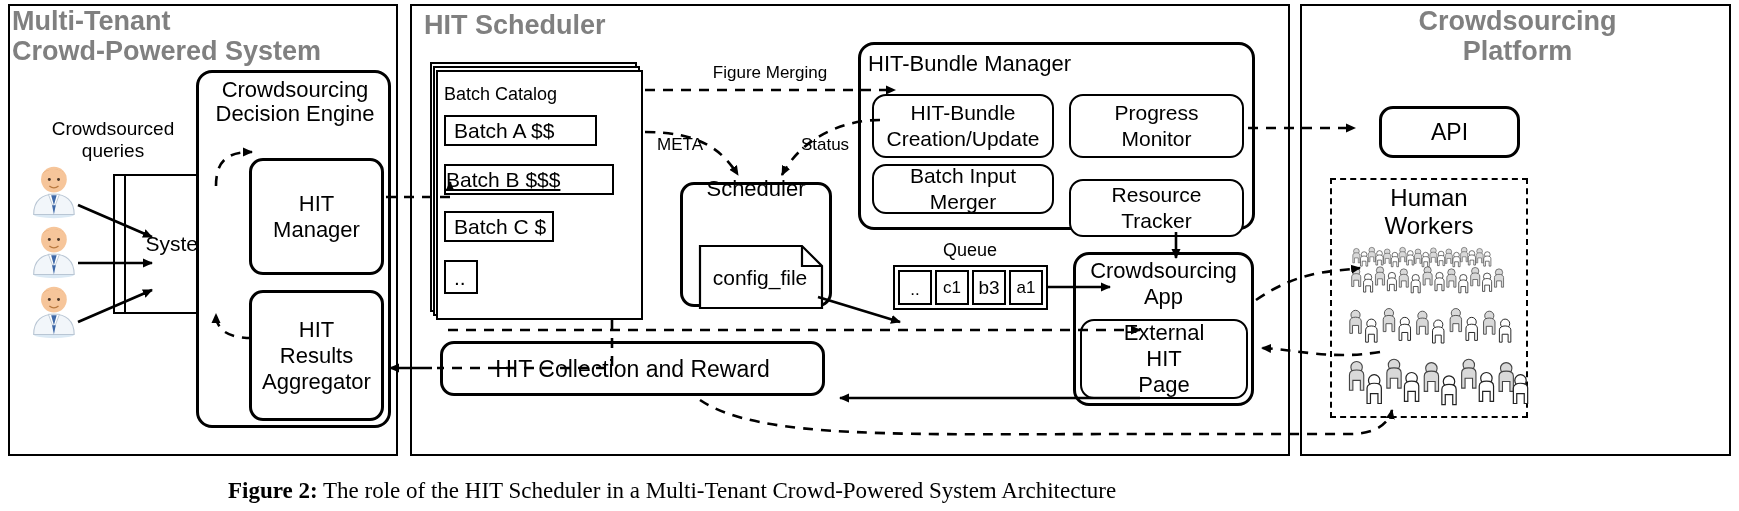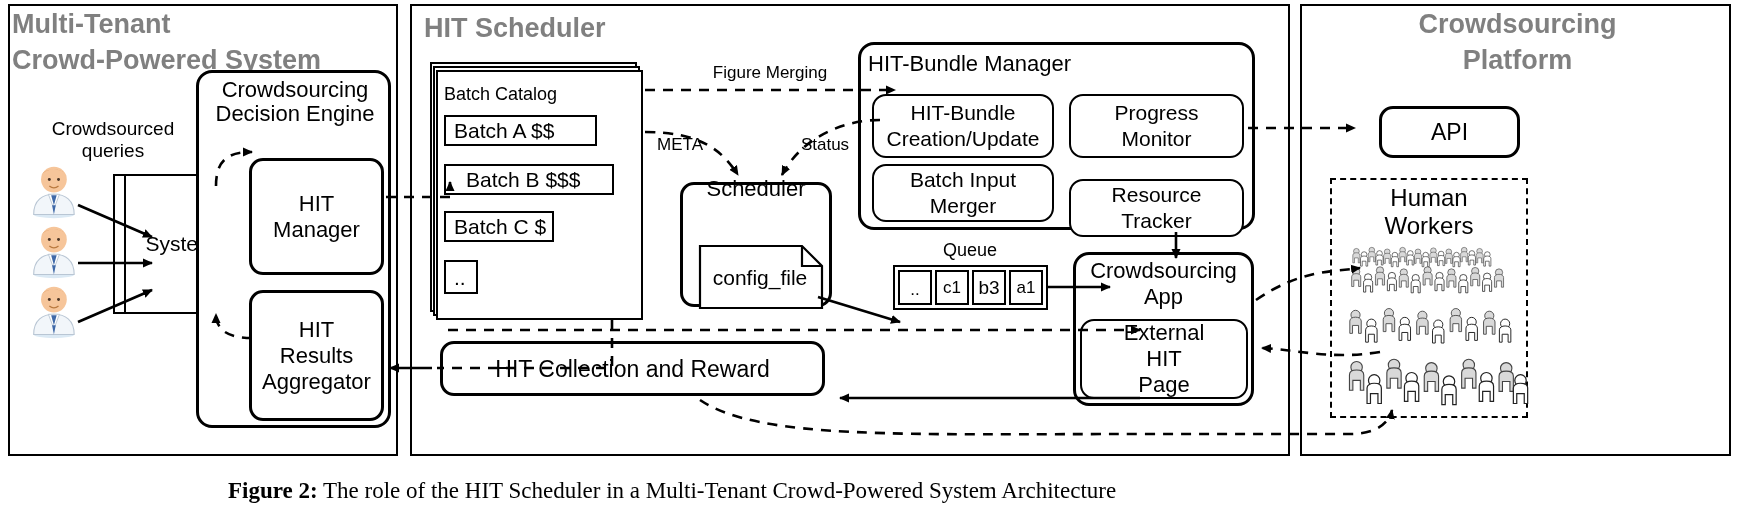--- a/index.html
+++ b/index.html
@@ -1,21 +1,21 @@
 <!DOCTYPE html>
 <html><head>
 <meta charset="utf-8">
 <style>
   html,body{margin:0;padding:0;background:#ffffff;}
   body{font-family:"Liberation Sans",sans-serif;color:#000;}
   #stage{position:relative;width:1739px;height:511px;overflow:hidden;background:#fff;}
   .abs{position:absolute;box-sizing:border-box;}
   
   .panel{border:2px solid #000;background:#fff;}
-  .panel-title{position:absolute;color:#808080;font-weight:bold;font-size:27px;line-height:36px;text-align:center;}
+  .panel-title{position:absolute;color:#808080;font-weight:bold;font-size:27px;line-height:30px;text-align:center;}
   
   .node{border:3px solid #000;border-radius:14px;background:#fff;display:flex;align-items:center;justify-content:center;text-align:center;font-size:22px;line-height:26px;}
   .node.thin{border-width:2.5px;}
   .group{border:3px solid #000;border-radius:16px;background:#fff;}
   .group-label{position:absolute;font-size:22px;line-height:24px;}
   
   .rect{border:2px solid #000;background:#fff;display:flex;align-items:center;justify-content:center;font-size:21px;}
   .dashed-group{border:2.5px dashed #000;background:#fff;}
   .lbl{position:absolute;font-size:19px;line-height:22px;text-align:center;}
   .lbl.sm{font-size:17px;}
@@ -94,21 +94,21 @@
   <div class="abs node" style="left:249px;top:290px;width:135px;height:131px;white-space:pre-line;">HIT
 Results
 Aggregator</div>
 
   <div class="abs" style="left:430px;top:62px;width:207px;height:250px;border:2.5px solid #000;background:#fff;"></div>
   <div class="abs" style="left:433px;top:66px;width:207px;height:250px;border:2.5px solid #000;background:#fff;"></div>
   <div class="abs" style="left:436px;top:70px;width:207px;height:250px;border:2.5px solid #000;background:#fff;"></div>
   <div class="abs" style="left:444px;top:84px;width:190px;font-size:18px;">Batch Catalog</div>
 
   <div class="abs rect" style="left:444px;top:115px;width:153px;height:31px;justify-content:flex-start;padding-left:8px;">Batch A $$</div>
-  <div class="abs rect" style="left:444px;top:164px;width:170px;height:31px;justify-content:flex-start;padding-left:20px;">Batch B $$$</div>
+  <div class="abs rect" style="left:444px;top:164px;width:170px;height:31px;justify-content:flex-start;padding-left:0;text-decoration:underline;">Batch B $$$</div>
   <div class="abs rect" style="left:444px;top:211px;width:110px;height:31px;justify-content:flex-start;padding-left:8px;">Batch C $</div>
   <div class="abs rect" style="left:444px;top:260px;width:34px;height:34px;justify-content:flex-start;padding-left:8px;align-items:flex-end;padding-bottom:2px;">..</div>
 
   <div class="abs node" style="left:680px;top:182px;width:152px;height:125px;display:block;"></div>
   <div class="abs" style="left:680px;top:176px;width:152px;text-align:center;font-size:22px;">Scheduler</div>
 
   <svg class="layer">
     <g>
       <path d="M700,246 L802,246 L822,266 L822,308 L700,308 Z" fill="#fff" stroke="#000" stroke-width="2.2"></path>
       <path d="M802,246 L802,266 L822,266" fill="none" stroke="#000" stroke-width="2.2"></path>
@@ -116,21 +116,21 @@
   </svg>
   <div class="abs" style="left:700px;top:266px;width:120px;text-align:center;font-size:21px;">config_file</div>
 
   <div class="abs group" style="left:858px;top:42px;width:397px;height:188px;"></div>
   <div class="group-label" style="left:868px;top:52px;width:330px;text-align:left;">HIT-Bundle Manager</div>
 
   <div class="abs node thin" style="left:872px;top:94px;width:182px;height:64px;white-space:pre-line;font-size:21px;">HIT-Bundle
 Creation/Update</div>
   <div class="abs node thin" style="left:1069px;top:94px;width:175px;height:64px;white-space:pre-line;font-size:21px;">Progress
 Monitor</div>
-  <div class="abs node thin" style="left:872px;top:164px;width:182px;height:58px;white-space:pre-line;font-size:21px;">Batch Input
+  <div class="abs node thin" style="left:872px;top:164px;width:182px;height:50px;white-space:pre-line;font-size:21px;">Batch Input
 Merger</div>
   <div class="abs node thin" style="left:1069px;top:179px;width:175px;height:58px;white-space:pre-line;font-size:21px;">Resource
 Tracker</div>
 
   <div class="abs" style="left:910px;top:240px;width:120px;text-align:center;font-size:18px;">Queue</div>
   <div class="abs" style="left:893px;top:265px;width:155px;height:45px;border:2px solid #000;background:#fff;"></div>
   <div class="abs rect" style="left:898px;top:270px;width:34px;height:35px;font-size:17px;align-items:flex-end;padding-bottom:3px;">..</div>
   <div class="abs rect" style="left:935px;top:270px;width:34px;height:35px;font-size:17px;">c1</div>
   <div class="abs rect" style="left:972px;top:270px;width:34px;height:35px;font-size:19px;">b3</div>
   <div class="abs rect" style="left:1009px;top:270px;width:34px;height:35px;font-size:17px;">a1</div>

